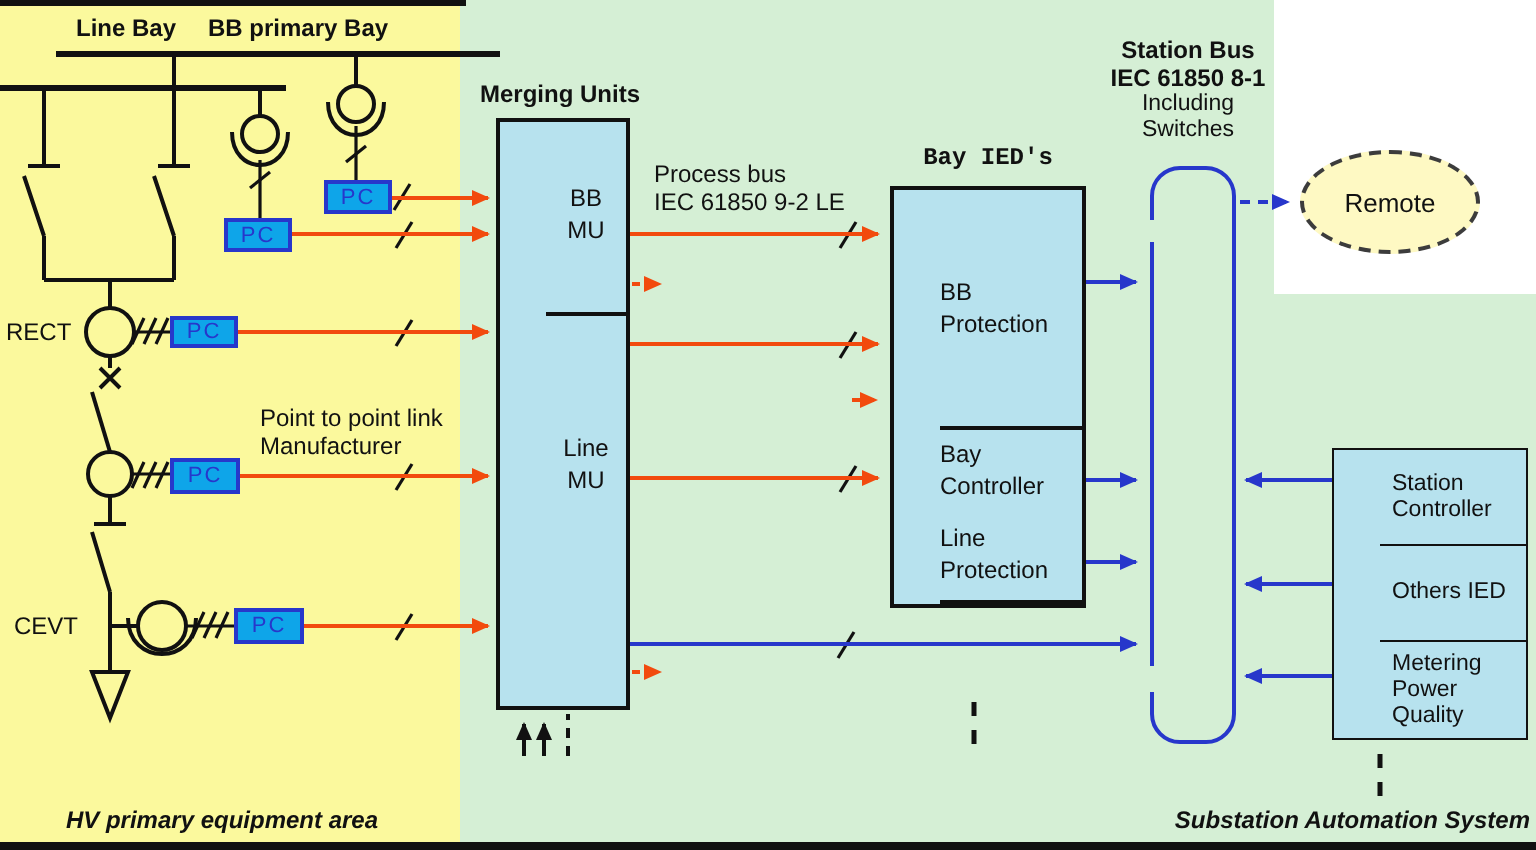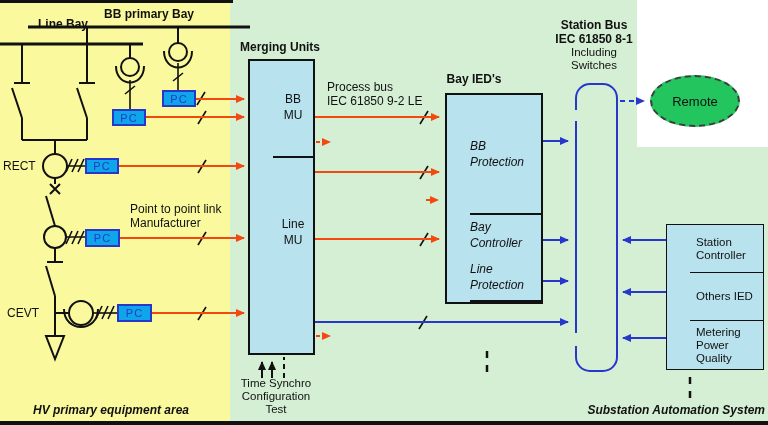--- a/index.html
+++ b/index.html
@@ -30,21 +30,21 @@
   .pc{position:absolute;width:34px;height:17px;background:#0ea5e9;border:2px solid #2737cb;
       box-sizing:border-box;color:#2737cb;font-size:11px;display:flex;
       align-items:center;justify-content:center;letter-spacing:1px;}
   .pc3{left:85px;top:158px;height:16px;}
   .pc1{left:162px;top:90px;}
   .pc2{left:112px;top:109px;}
   .pc4{left:85px;top:229px;height:18px;width:35px;}
   .pc5{left:117px;top:304px;height:18px;width:35px;}
 
   .remote{position:absolute;left:650px;top:75px;width:90px;height:52px;
-          background:#22c55e;border:2px dashed #3c3c3c;border-radius:50%;
+          background:#fef9c3;border:2px dashed #3c3c3c;border-radius:50%;
           box-sizing:border-box;display:flex;align-items:center;justify-content:center;
           font-size:13px;}
 </style>
 </head>
 <body>
 
 <div class="stage">
 
   <div class="abs bg-yellow"></div>
   <div class="abs bg-white"></div>
@@ -176,21 +176,21 @@
     <div class="cell split" style="height:97px;justify-content:flex-start;padding-top:30px;">
       <div>BB</div>
       <div>MU</div>
     </div>
     <div class="cell" style="flex:1;justify-content:flex-start;padding-top:58px;">
       <div>Line</div>
       <div>MU</div>
     </div>
   </div>
 
-  <div class="devbox" style="left:445px;top:93px;width:98px;height:211px;font-style:italic;">
+  <div class="devbox" style="left:445px;top:93px;width:98px;height:211px;">
     <div class="cell split" style="height:120px;">
       <div>BB Protection</div>
     </div>
     <div class="cell" style="flex:1;">
       <div>Bay Controller</div>
     </div>
     <div class="cell split" style="height:48px;">
       <div>Line Protection</div>
     </div>
   </div>
@@ -221,42 +221,37 @@
     <span>PC</span>
     </div>
   <div class="pc pc5">
     <span>PC</span>
     </div>
 
   <div class="remote">
     <span>Remote</span>
   </div>
 
-  <div class="lbl b" style="left:24px;top:17px;padding-left:14px;">Line Bay</div>
+  <div class="lbl b" style="left:24px;top:7px;padding-left:14px;">Line Bay</div>
   <div class="lbl b" style="left:104px;top:7px;">BB primary Bay</div>
   <div class="lbl" style="left:3px;top:159px;">RECT</div>
   <div class="lbl" style="left:7px;top:306px;">CEVT</div>
   <div class="lbl" style="left:130px;top:202px;">
     <div>Point to point link</div>
     <div>Manufacturer</div>
   </div>
   <div class="lbl bi" style="left:5px;top:403px;width:212px;text-align:center;">HV primary equipment area</div>
 
   <div class="lbl b" style="left:240px;top:40px;">Merging Units</div>
   <div class="lbl" style="left:327px;top:80px;">
     <div>Process bus</div>
     <div>IEC 61850 9-2 LE</div>
   </div>
-  <div class="lbl ctr sm" style="left:226px;top:377px;width:100px;">
-    <div>Time Synchro</div>
-    <div>Configuration</div>
-    <div>Test</div>
-  </div>
-
-  <div class="lbl b ctr" style="left:425px;top:72px;width:98px;">Bay IED's</div>
+
+  <div class="lbl b ctr" style="left:445px;top:72px;width:98px;font-family:Liberation Mono, monospace;">Bay IED's</div>
 
   <div class="lbl ctr" style="left:540px;top:19px;width:108px;line-height:13.5px;">
     <div class="b">Station Bus</div>
     <div class="b">IEC 61850 8-1</div>
     <div class="sm">Including</div>
     <div class="sm">Switches</div>
   </div>
 
   <div class="lbl bi" style="left:520px;top:403px;width:245px;text-align:right;">Substation Automation System</div>
 </div>

